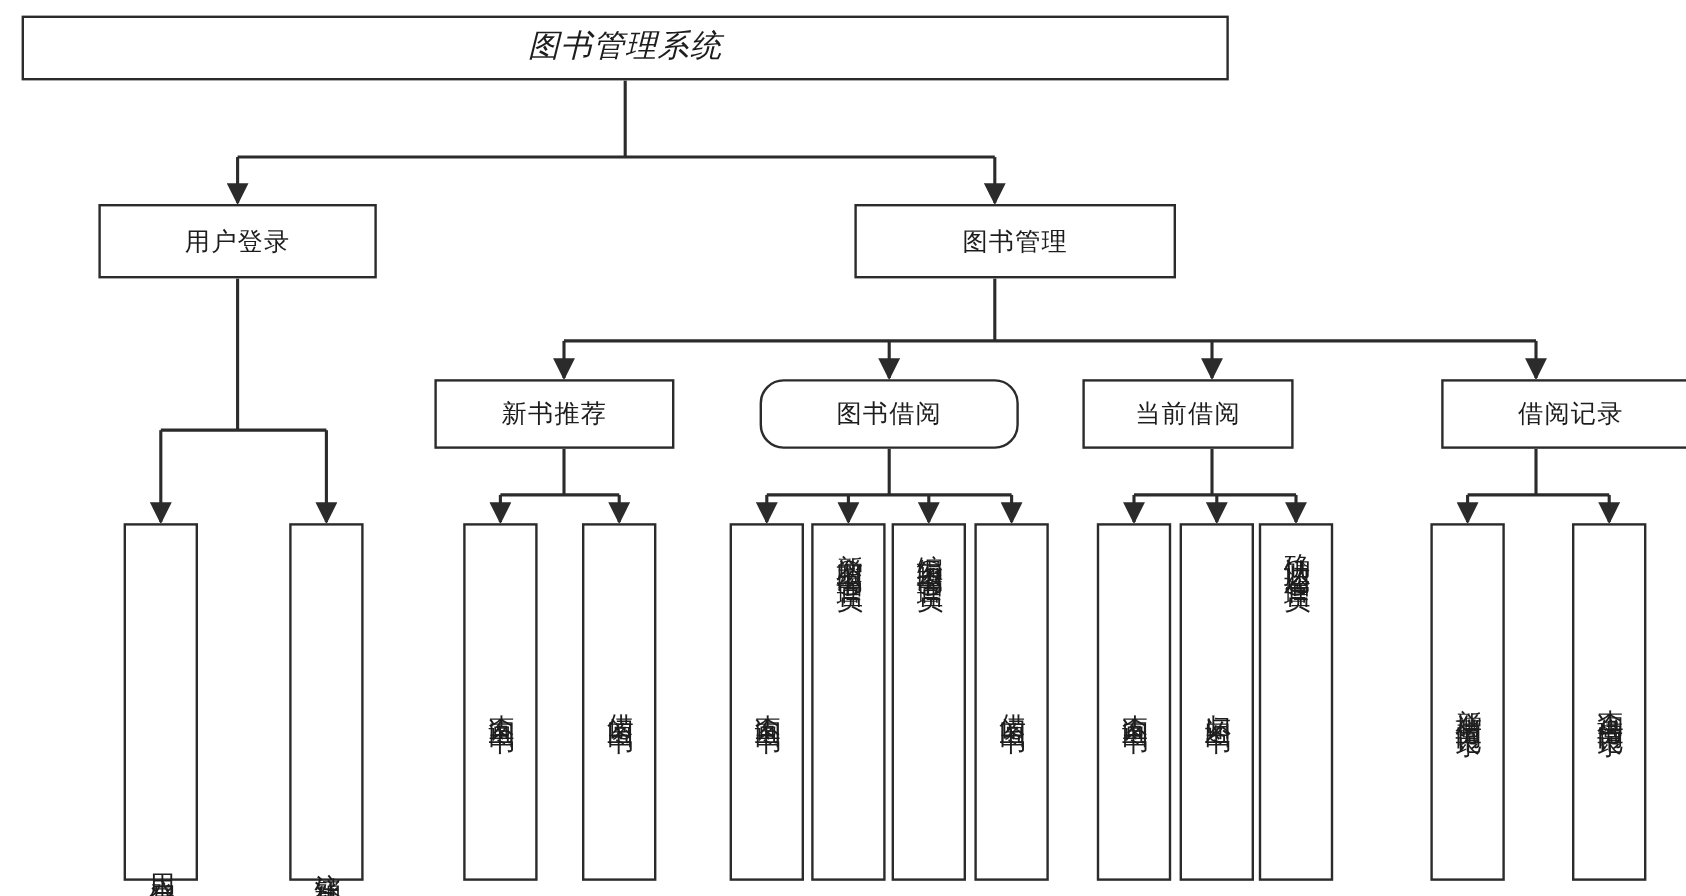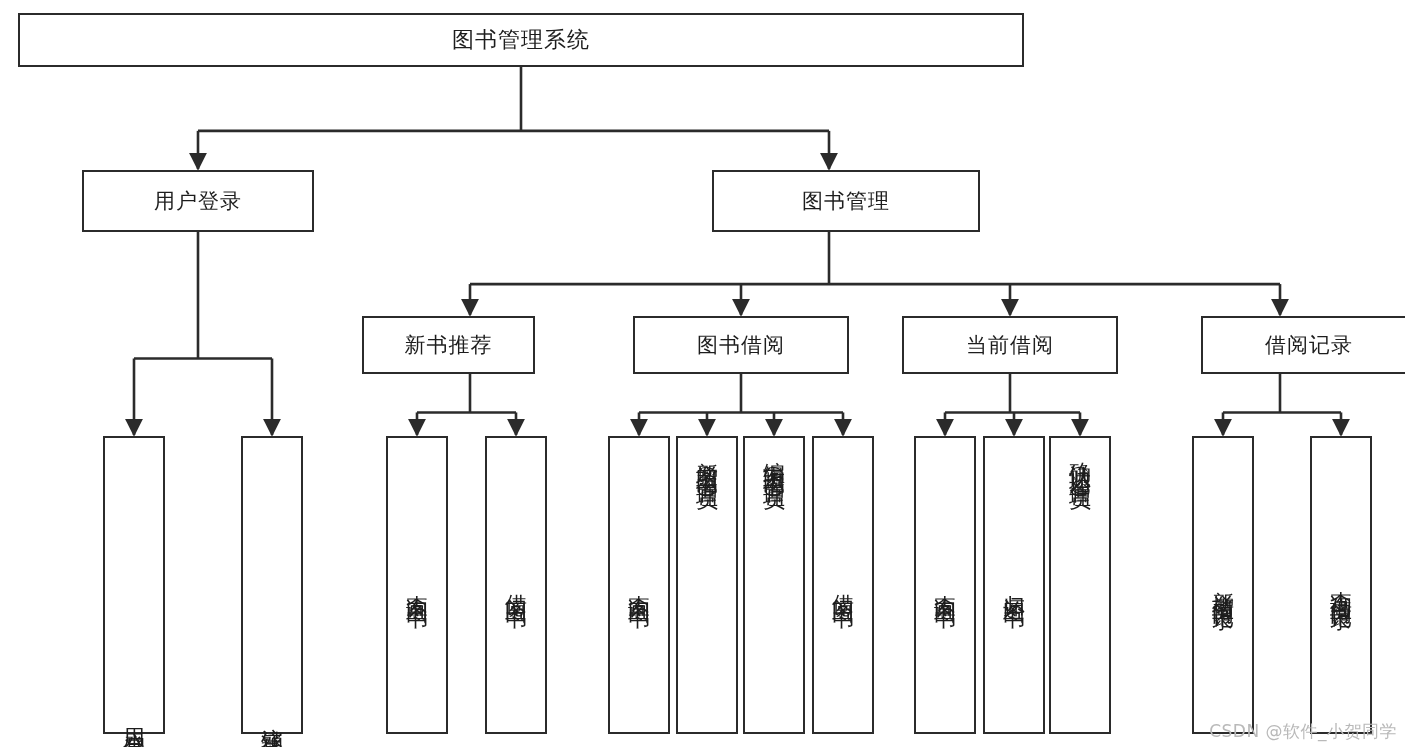--- a/index.html
+++ b/index.html
@@ -39,22 +39,23 @@
     text-align: center;
     line-height: 1.05;
     white-space: pre;
   }
   
   .node.h .label {
     font-size: 21px;
     letter-spacing: 1px;
   }
   .node.root .label {
-    font-size: 22px;
+    font-size: 26px;
     letter-spacing: 1px;
+    font-style: italic;
   }
   
   .node.v {
     align-items: center;
     justify-content: center;
     padding: 6px 0;
   }
   .node.v .label {
     writing-mode: vertical-rl;
     text-orientation: upright;
@@ -127,27 +128,27 @@
   <div id="node-layer">
       <div class="node h root" style="left: 18px; top: 13px; width: 1006px; height: 54px;">
         <span class="label">图书管理系统</span>
       </div>
       <div class="node h" style="left: 82px; top: 170px; width: 232px; height: 62px;">
         <span class="label">用户登录</span>
       </div>
       <div class="node h" style="left: 712px; top: 170px; width: 268px; height: 62px;">
         <span class="label">图书管理</span>
       </div>
-      <div class="node h" style="left: 362px; top: 316px; width: 173px; height: 58px;">
+      <div class="node h" style="left: 362px; top: 316px; width: 200px; height: 58px;">
         <span class="label">新书推荐</span>
       </div>
-      <div class="node h" style="left: 633px; top: 316px; width: 216px; height: 58px;">
+      <div class="node h" style="left: 633px; top: 316px; width: 216px; height: 58px; border-radius: 20px;">
         <span class="label">图书借阅</span>
       </div>
-      <div class="node h" style="left: 902px; top: 316px; width: 216px; height: 58px;">
+      <div class="node h" style="left: 902px; top: 316px; width: 176px; height: 58px;">
         <span class="label">当前借阅</span>
       </div>
       <div class="node h" style="left: 1201px; top: 316px; width: 216px; height: 58px;">
         <span class="label">借阅记录</span>
       </div>
       <div class="node v bottomed" style="left: 103px; top: 436px; width: 62px; height: 298px;">
         <span class="label">用户登录</span>
       </div>
       <div class="node v bottomed" style="left: 241px; top: 436px; width: 62px; height: 298px;">
         <span class="label">注销登录</span>
@@ -180,15 +181,14 @@
         <span class="label">确认归还（管理员）</span>
       </div>
       <div class="node v" style="left: 1192px; top: 436px; width: 62px; height: 298px;">
         <span class="label">新增借阅记录</span>
       </div>
       <div class="node v" style="left: 1310px; top: 436px; width: 62px; height: 298px;">
         <span class="label">查询借阅记录</span>
       </div>
     </div>
 
-  <div class="watermark">CSDN @软件_小贺同学</div>
 
 </div>
 
 </body></html>

